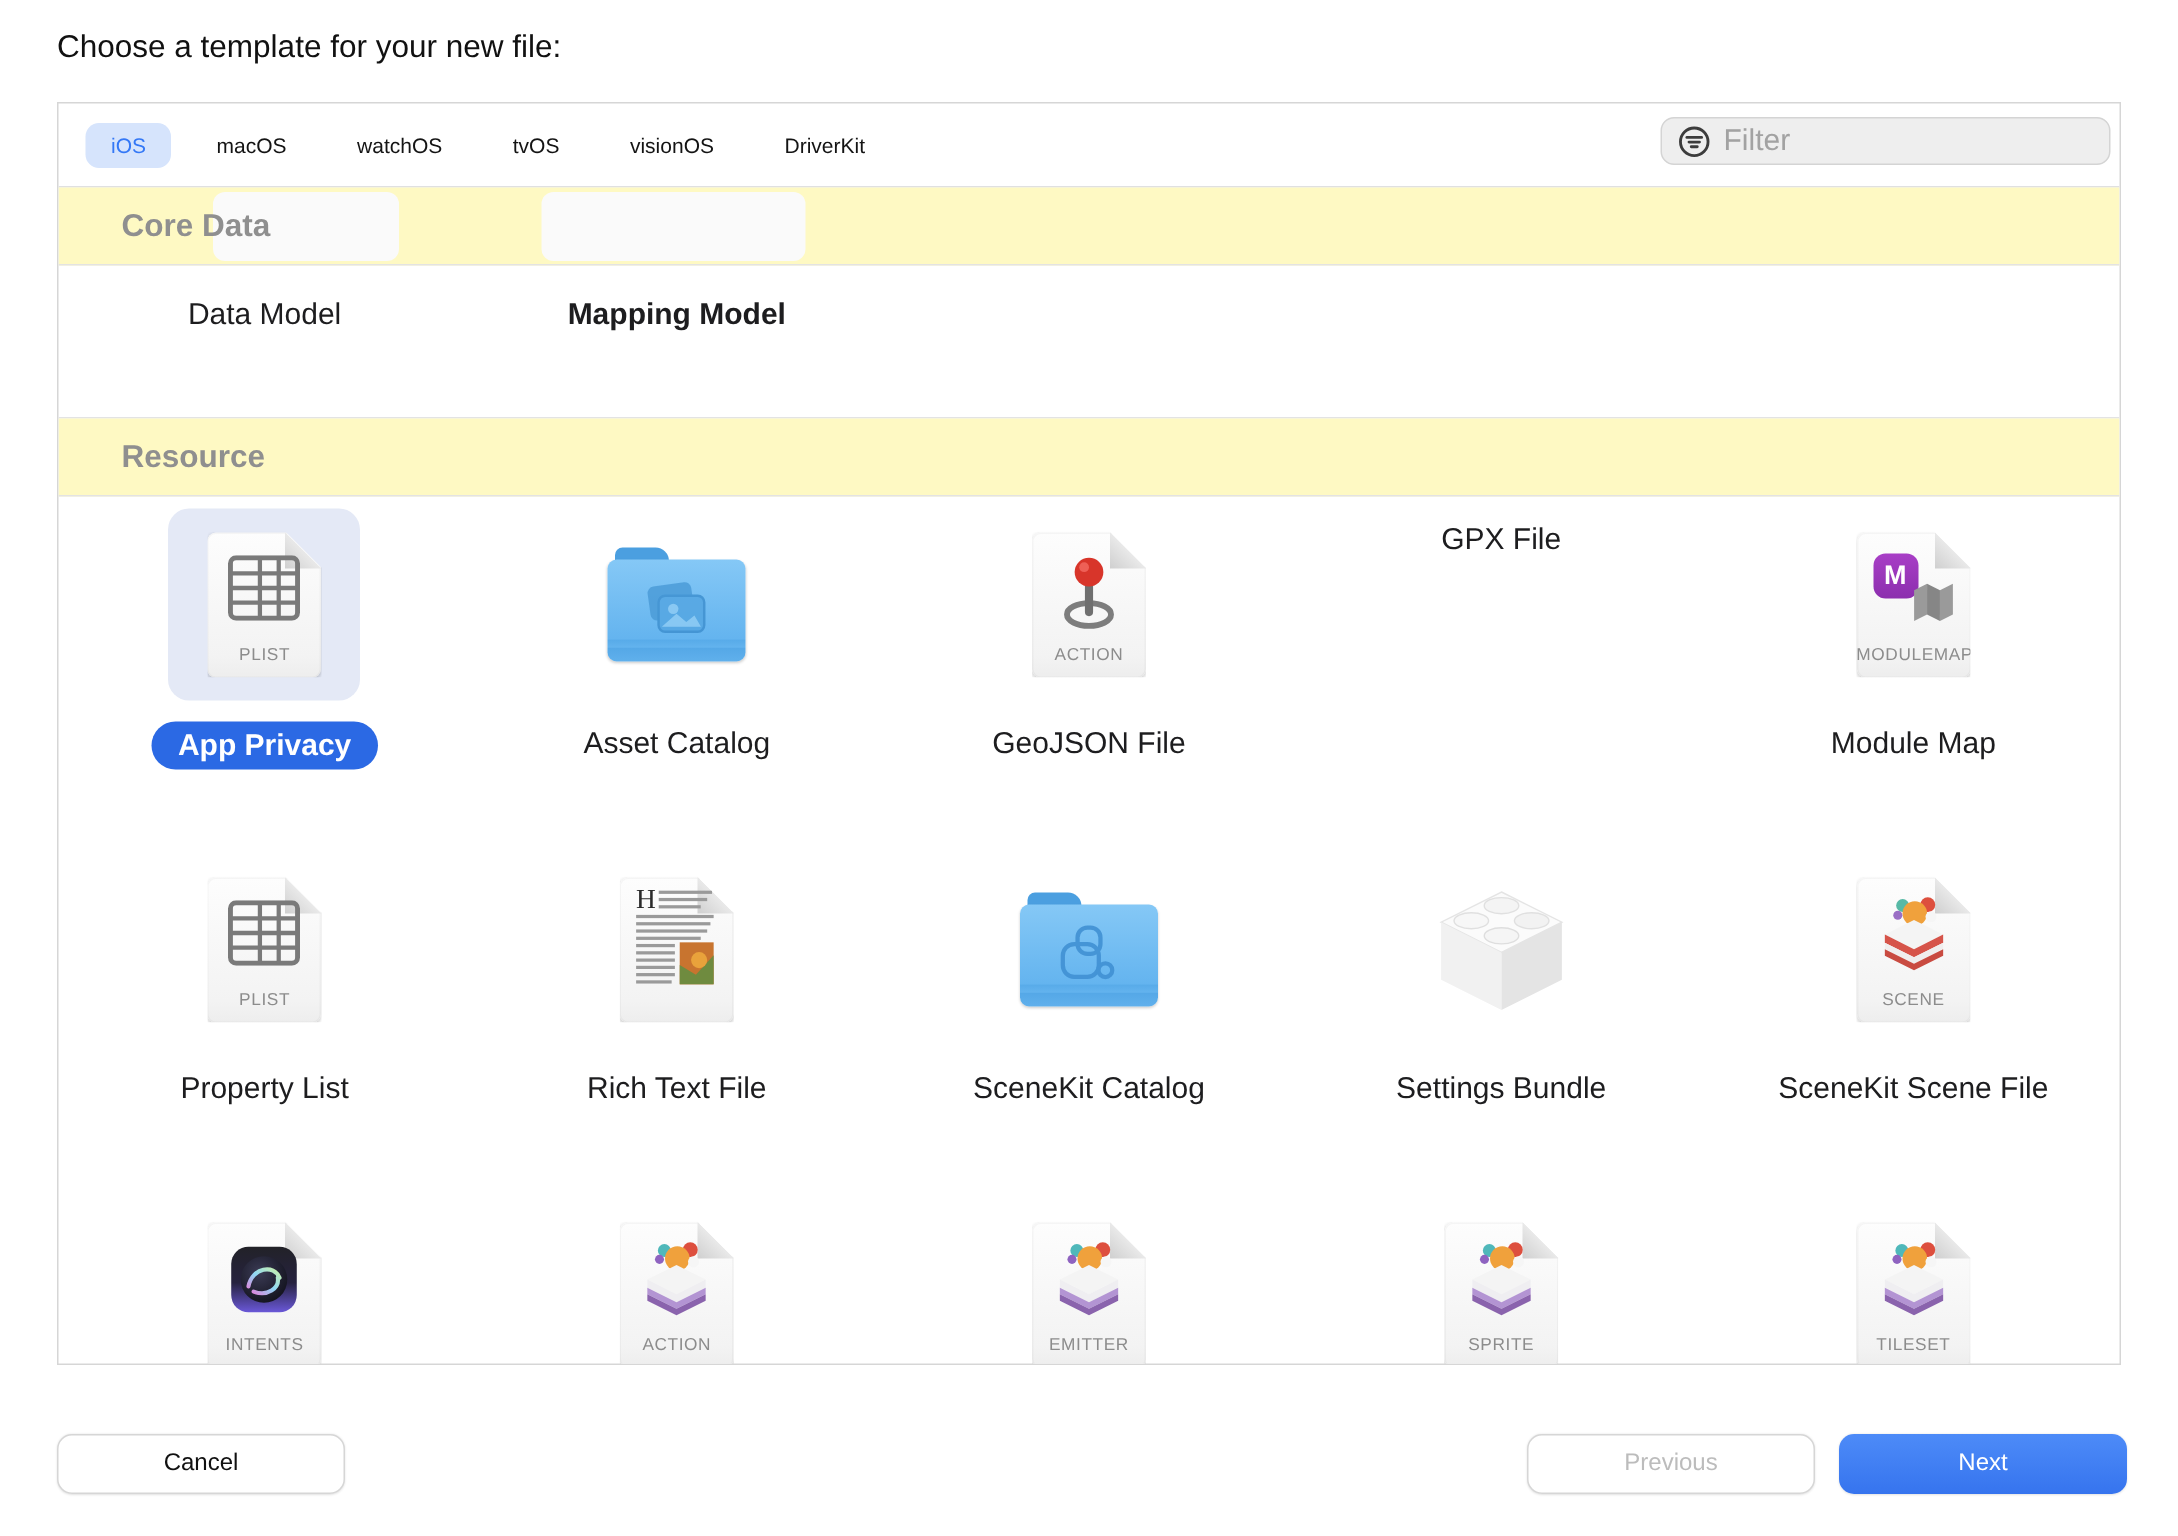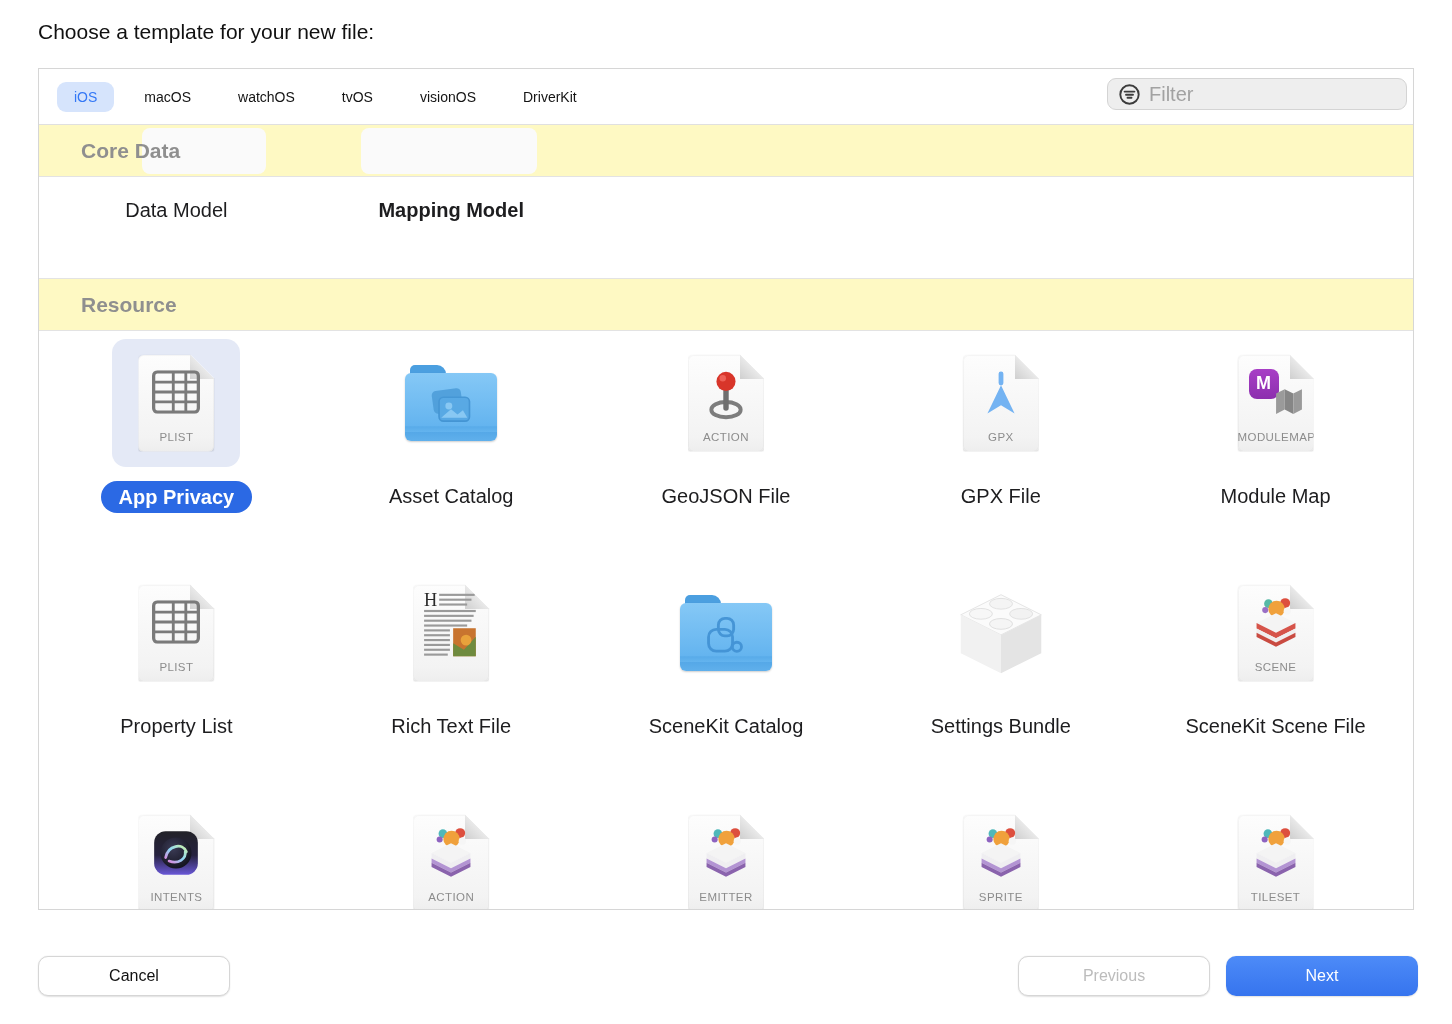--- a/index.html
+++ b/index.html
@@ -287,29 +287,20 @@
             <svg class="glyph" width="48" height="50" viewBox="0 0 44 46">
                 <use href="#g-pin"></use>
               </svg>
             <div class="badge">ACTION</div>
           </div>
         </div>
         <div class="caption">GeoJSON File</div>
       </div>
 
       <div class="cell">
-        <div class="iconbox">
-          <div class="doc">
-            <div class="fold"></div>
-            <svg class="glyph" width="48" height="50" viewBox="0 0 44 46">
-                <use href="#g-gpx"></use>
-              </svg>
-            <div class="badge">GPX</div>
-          </div>
-        </div>
         <div class="caption">GPX File</div>
       </div>
 
       <div class="cell">
         <div class="iconbox">
           <div class="doc">
             <div class="fold"></div>
             <div class="mmwrap">
               <div class="mm-square">M</div>
               <svg class="mm-map" width="28" height="28" viewBox="0 0 26 26">

